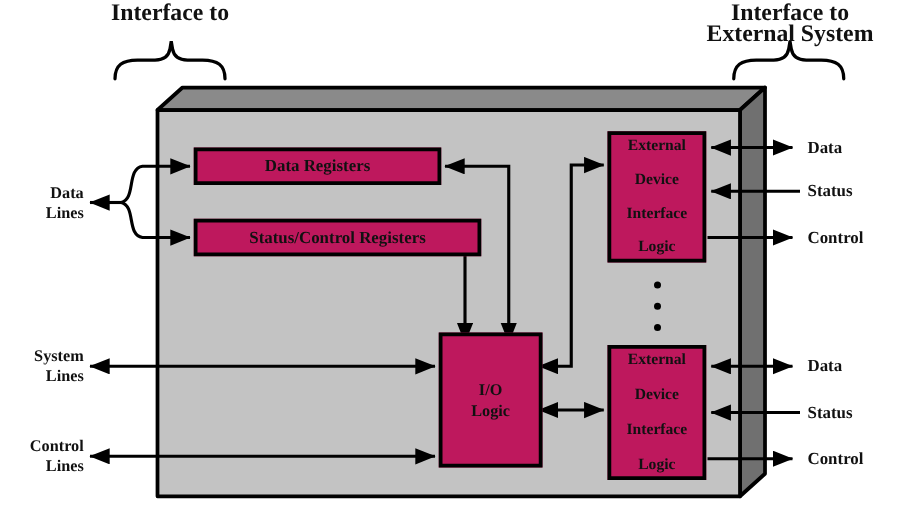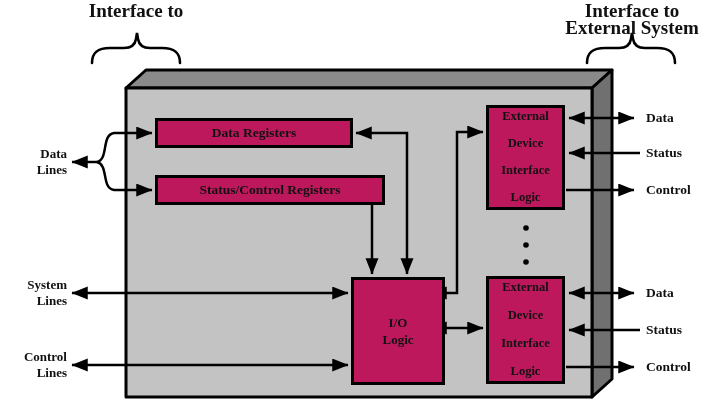--- a/index.html
+++ b/index.html
@@ -92,21 +92,21 @@
     <div>Control</div>
     <div>Lines</div>
   </div>
 
   <div class="block reg" style="left:155px;top:118px;width:198px;height:30px;">
     <span>Data Registers</span>
   </div>
   <div class="block reg" style="left:155px;top:175px;width:230px;height:30px;">
     <span>Status/Control Registers</span>
   </div>
-  <div class="block io" style="left:351px;top:277px;width:94px;height:108px;font-family:Liberation Serif, serif;">
+  <div class="block io" style="left:351px;top:266px;width:83px;height:108px;font-family:Liberation Serif, serif;">
     <div>I/O</div>
     <div>Logic</div>
   </div>
   <div class="block edil" style="left:486px;top:105px;width:79px;height:105px;">
     <div>External</div>
     <div>Device</div>
     <div>Interface</div>
     <div>Logic</div>
   </div>
   <div class="block edil" style="left:486px;top:276px;width:79px;height:108px;">

